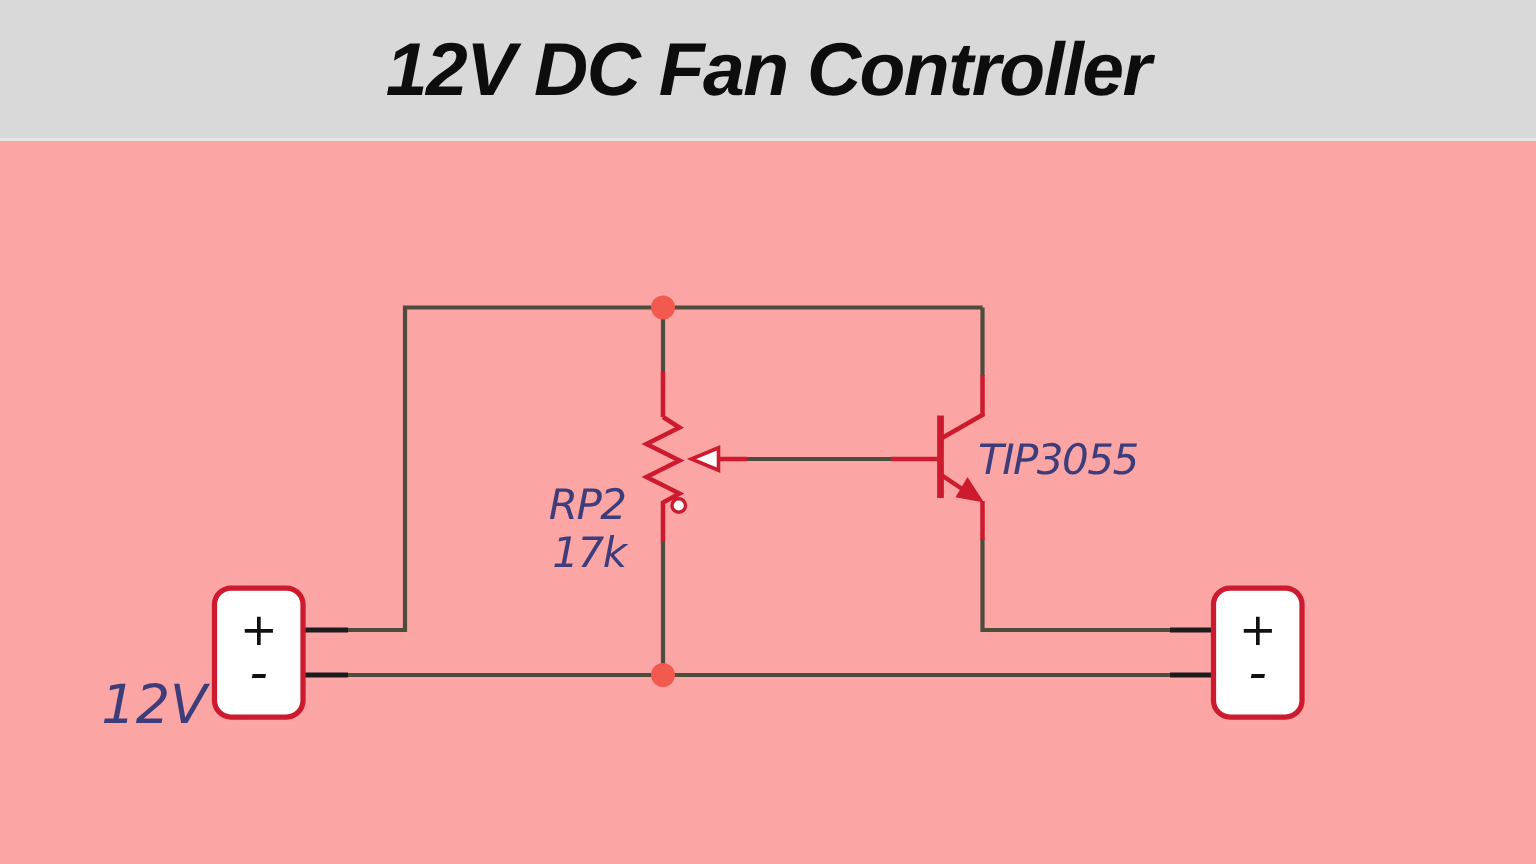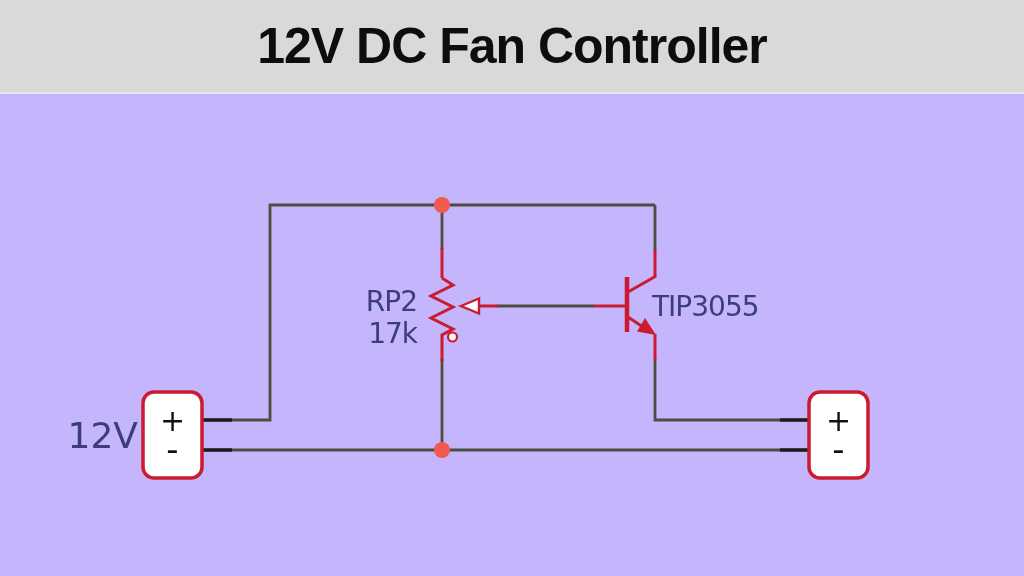--- a/index.html
+++ b/index.html
@@ -1,38 +1,39 @@
 <!DOCTYPE html>
 <html><head>
 <meta charset="utf-8">
 <style>
   * { margin: 0; padding: 0; box-sizing: border-box; }
   html, body { width: 1024px; height: 576px; background: #ffffff; }
   .page {
     position: relative; width: 1024px; height: 576px;
-    overflow: hidden; background: #c4b5fd;
+    overflow: hidden; background: #fca5a5;
     font-family: "DejaVu Sans", sans-serif;
+    font-style: italic;
   }
   .header {
     position: absolute; top: 0; left: 0; width: 1024px; height: 94px;
     background: #d9d9d9; border-bottom: 2px solid #e6e6e6;
     display: flex; align-items: center; justify-content: center;
   }
   .title {
     font-family: "Liberation Sans", sans-serif;
     font-size: 50px; font-weight: 800; letter-spacing: -1px;
     color: #0d0d0d;
   }
   .circuit-svg { position: absolute; top: 0; left: 0; }
   .lbl {
     position: absolute; color: #3d3d7c;
     font-family: "DejaVu Sans", sans-serif;
     white-space: nowrap;
   }
-  .lbl.right { text-align: right; }
+  .lbl.right { text-align: right; margin-top: 35px; }
   .ref-lbl   { font-size: 28px; line-height: 32px; letter-spacing: -1px; }
   .name-lbl  { font-size: 36px; line-height: 30px; }
   .terminal  {
     position: absolute; color: #111111; text-align: center;
     font-family: "DejaVu Sans", sans-serif;
   }
   .t-plus  { font-size: 30px; line-height: 34px; }
   .t-minus { font-size: 34px; line-height: 36px; }
 </style>
 </head>

